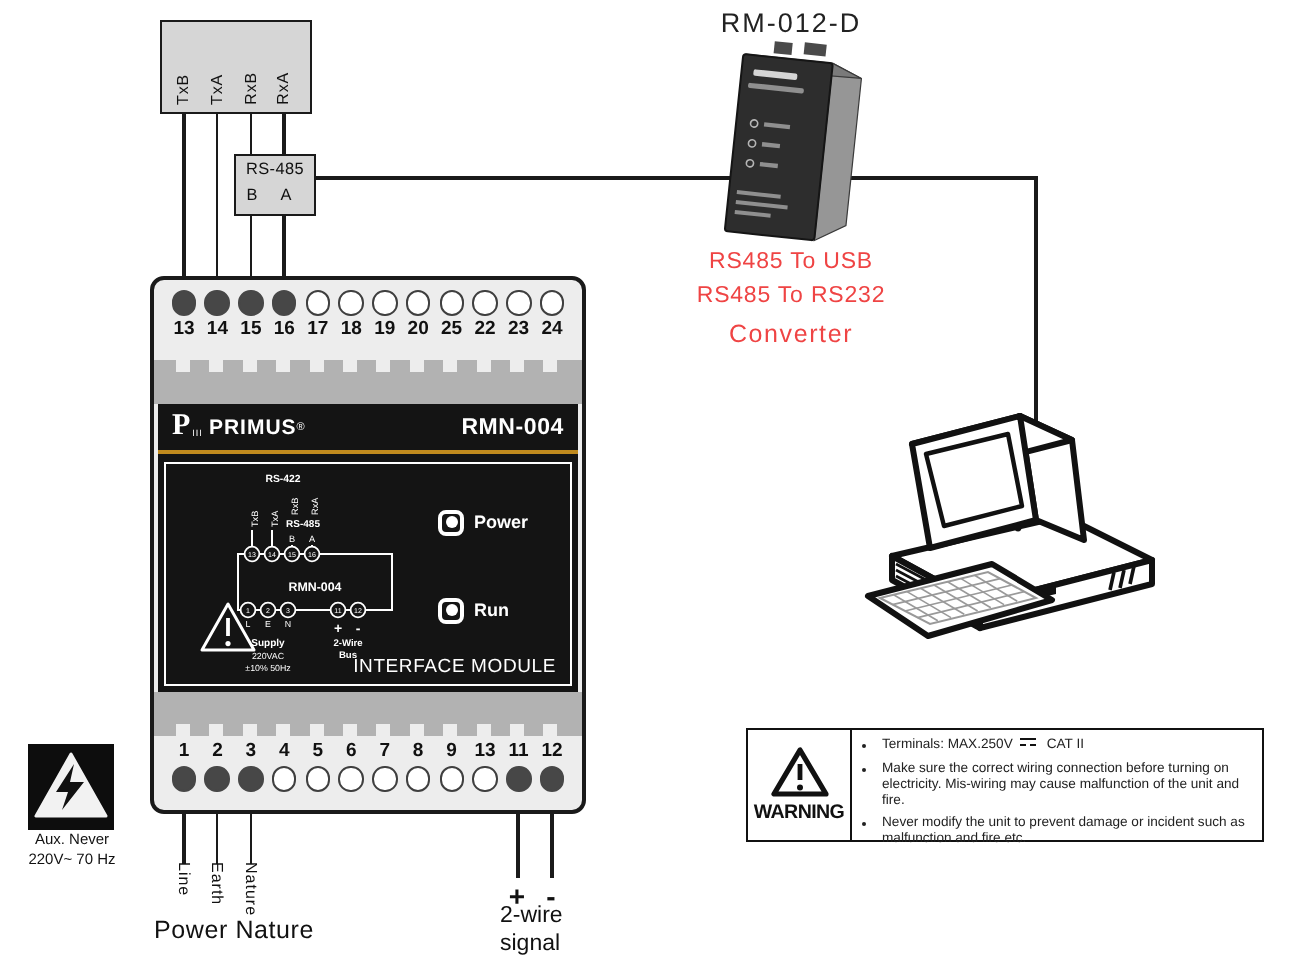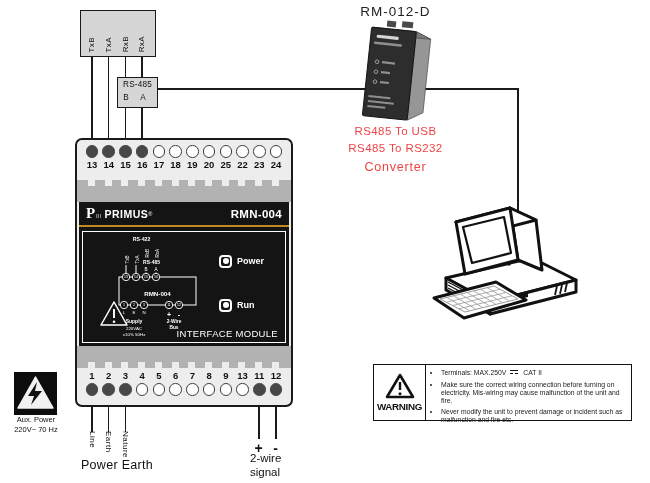--- a/index.html
+++ b/index.html
@@ -379,36 +379,36 @@
             <div class="tcirc filled"></div>
           </div>
           <div class="tcell" style="left: 190.997px;">
             <div class="tnum">12</div>
             <div class="tcirc filled"></div>
           </div>
         </div>
     </div>
   </div>
 
-  <div class="ps-caption">Power Earth</div>
+  <div class="ps-caption">Power Nature</div>
   <div class="sig-plus">+</div>
   <div class="sig-minus">-</div>
   <div class="sig-caption">
     <div>2-wire</div>
     <div>signal</div>
   </div>
 
   <div class="aux-icon">
     <svg width="43" height="43" viewBox="0 0 43 43">
       <polygon points="21.5,5 4,36 39,36" fill="#f2f2f2" stroke="#f2f2f2" stroke-width="1.5" stroke-linejoin="round"></polygon>
       <path d="M23,10 L14,24 L20,24 L17,33 L28,19 L21,19 Z" fill="#111"></path>
     </svg>
   </div>
   <div class="aux-text">
-    <div>Aux. Power</div>
+    <div>Aux. Never</div>
     <div>220V~ 70 Hz</div>
   </div>
 
   <div class="warn">
     <div class="warn-left">
       <svg width="30" height="26" viewBox="0 0 30 26">
         <polygon points="15,2 2,24 28,24" fill="#fff" stroke="#111" stroke-width="2.6" stroke-linejoin="round"></polygon>
         <line x1="15" y1="9" x2="15" y2="17" stroke="#111" stroke-width="2.4"></line>
         <circle cx="15" cy="20.8" r="1.5" fill="#111"></circle>
       </svg>

